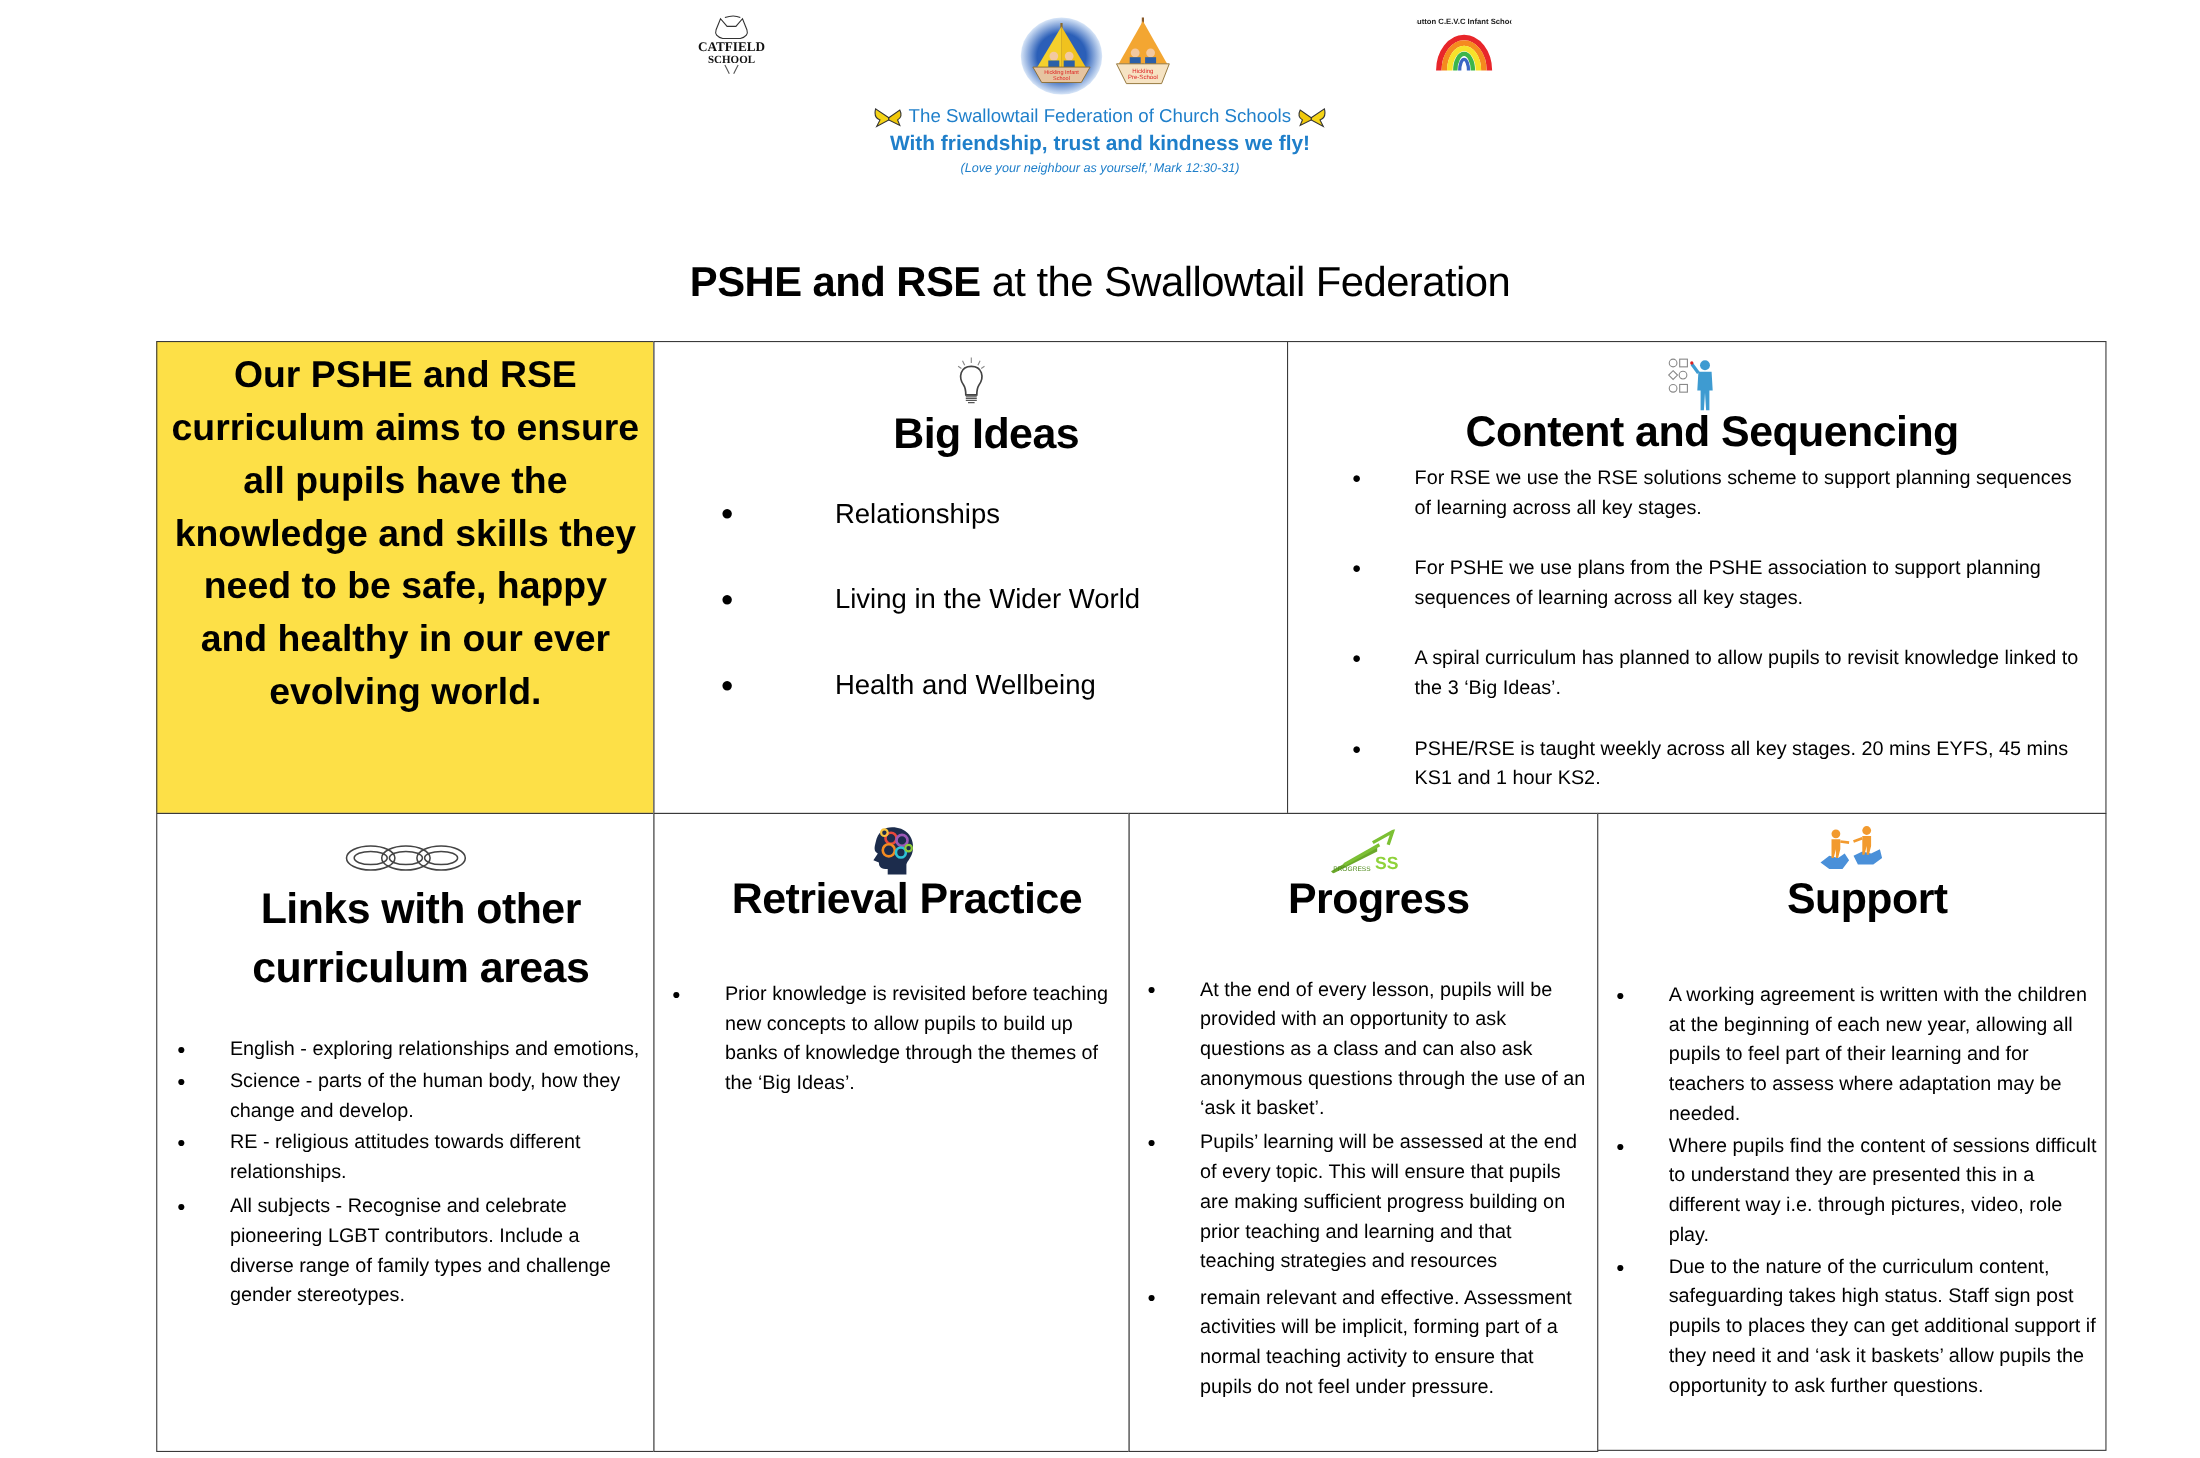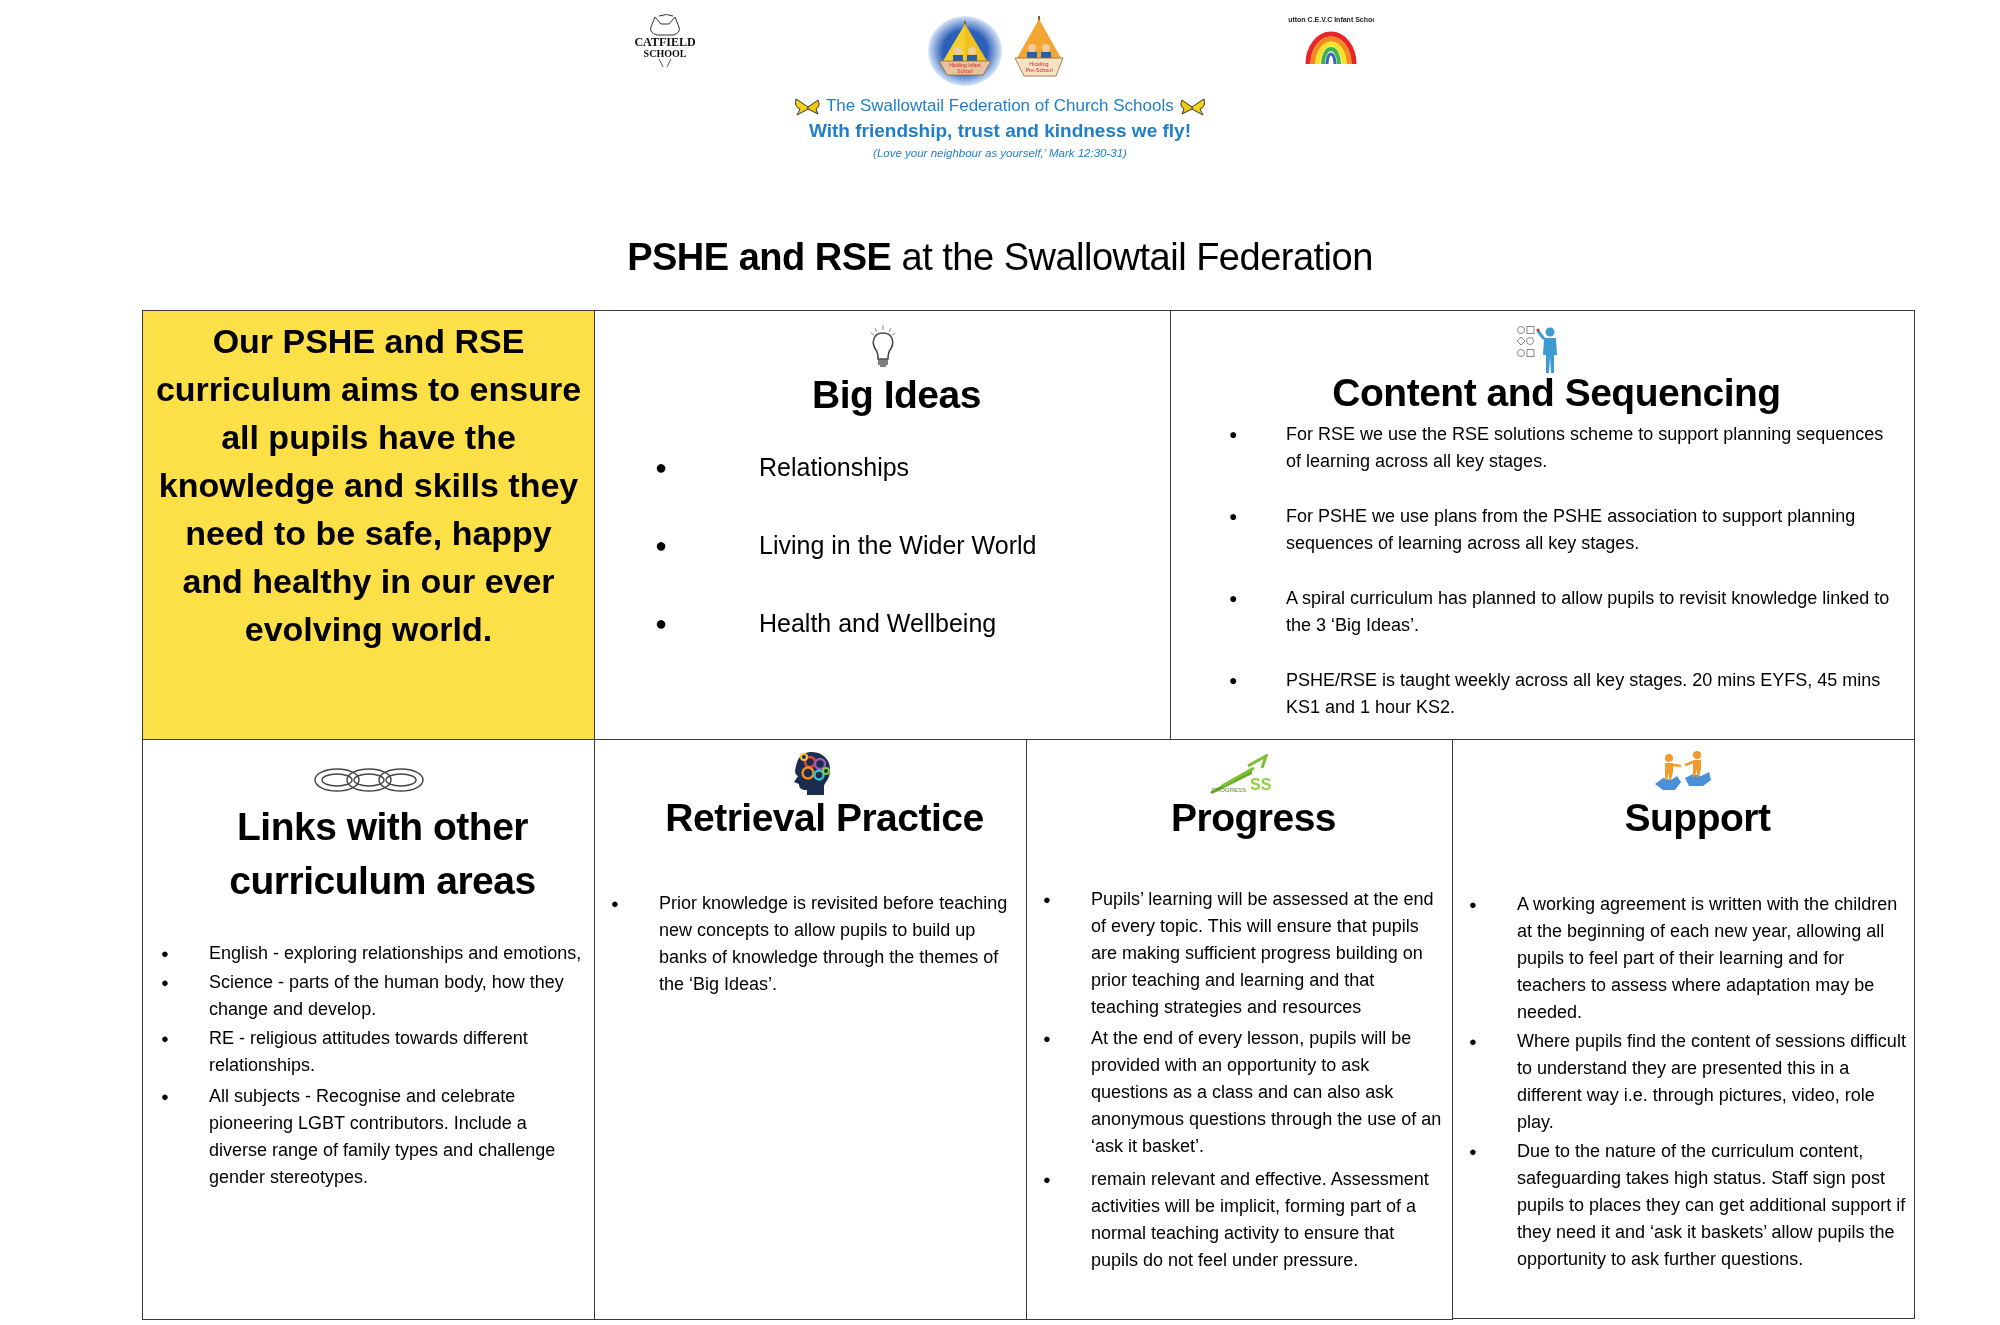--- a/index.html
+++ b/index.html
@@ -239,22 +239,22 @@
     <svg width="64" height="40" viewBox="0 0 64 40">
       <path d="M2 38 L44 14 L44 20 L4 40Z" fill="#6aa82a"></path>
       <path d="M40 12 L58 2 L54 14" fill="none" stroke="#7cc034" stroke-width="3"></path>
       <path d="M14 32 L46 14" stroke="#7cc034" stroke-width="3"></path>
       <text x="42" y="36" font-size="16" font-weight="bold" fill="#8fd23a" font-family="Liberation Sans, sans-serif">SS</text>
       <text x="4" y="38" font-size="6" fill="#4e8a1a" font-family="Liberation Sans, sans-serif">PROGRESS</text>
     </svg>
   </span>
   <div class="cell-heading" style="top:56px">Progress</div>
   <ul class="bullets low-list" id="prog-list">
+    <li>At the end of every lesson, pupils will be provided with an opportunity to ask questions as a class and can also ask anonymous questions through the use of an ‘ask it basket’.</li>
     <li>Pupils’ learning will be assessed at the end of every topic. This will ensure that pupils are making sufficient progress building on prior teaching and learning and that teaching strategies and resources</li>
-    <li>At the end of every lesson, pupils will be provided with an opportunity to ask questions as a class and can also ask anonymous questions through the use of an ‘ask it basket’.</li>
     <li style="margin-top:6px">remain relevant and effective. Assessment activities will be implicit, forming part of a normal teaching activity to ensure that pupils do not feel under pressure.</li>
   </ul>
 </div>
 
 <div class="cell" id="cell-sup">
   <span class="cell-icon" style="top:10px">
     <svg width="62" height="42" viewBox="0 0 62 42">
       <path d="M2 34 L10 28 L18 30 L24 26 L28 32 L22 40 L10 40Z" fill="#4a90d9"></path>
       <path d="M32 28 L40 24 L48 26 L56 22 L58 30 L50 36 L36 36Z" fill="#4a90d9"></path>
       <circle cx="16" cy="8" r="4" fill="#f29a2e"></circle>

